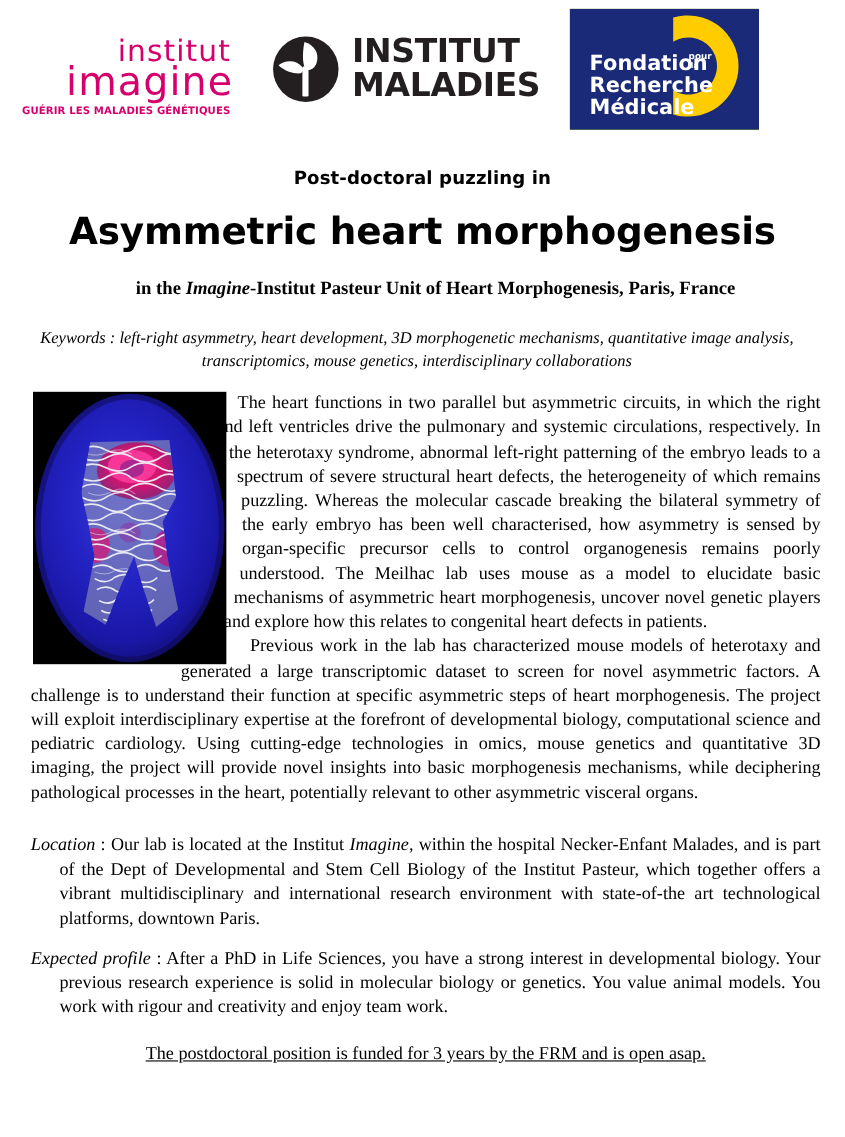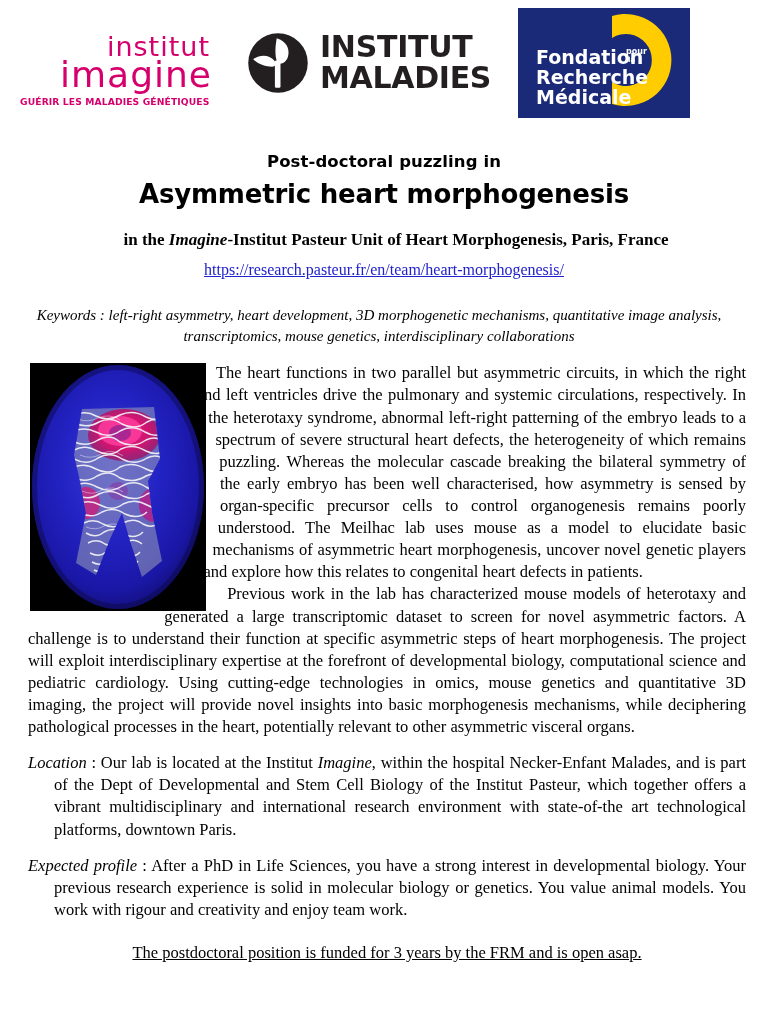--- a/index.html
+++ b/index.html
@@ -96,22 +96,22 @@
   .title-block { text-align: center; margin-top: 24px; }
   .t-line1 {
     font-family: "DejaVu Sans", sans-serif;
     font-weight: 700;
     font-size: 16.5px;
     letter-spacing: 0.1px;
   }
   .t-line2 {
     font-family: "DejaVu Sans", sans-serif;
     font-weight: 700;
-    font-size: 26px;
-    margin-top: 8px;
+    font-size: 34px;
+    margin-top: 20px;
     letter-spacing: -0.2px;
   }
   .t-line3 {
     font-family: "Liberation Serif", serif;
     font-weight: 700;
     font-size: 17px;
     margin-top: 21px;
     padding-left: 24px;
   }
   .t-line3 em { font-style: italic; }
@@ -128,21 +128,21 @@
     font-family: "Liberation Serif", serif;
     font-style: italic;
     font-size: 15px;
     line-height: 1.38;
     text-align: center;
     margin: 26px 38px 0 28px;
   }
 
   
   .body-wrap {
-    margin: 16px 22px 0 28px;
+    margin: 16px 22px 12px 28px;
   }
   .embryo-float {
     float: left;
     width: 176px;
     height: 248px;
     margin: 1px 14px 6px 2px;
     shape-outside: ellipse(50% 50%);
   }
   .embryo-svg { width: 176px; height: 248px; display: block; }
 
@@ -218,23 +218,20 @@
       <text x="108" y="46" font-family="DejaVu Sans, sans-serif" font-size="8" font-weight="700" fill="#ffffff">pour</text>
       <text x="110" y="54" font-family="DejaVu Sans, sans-serif" font-size="7" font-weight="700" fill="#ffffff">la</text>
     </svg>
   </div>
 </div>
 
 <div class="title-block">
   <div class="t-line1">Post-doctoral puzzling in</div>
   <div class="t-line2">Asymmetric heart morphogenesis</div>
   <div class="t-line3"><span>in the </span><em>Imagine</em><span>-Institut Pasteur Unit of Heart Morphogenesis, Paris, France</span></div>
-  <div class="t-link-wrap">
-    <a class="t-link" href="#">https://research.pasteur.fr/en/team/heart-morphogenesis/</a>
-  </div>
 </div>
 
 <div class="keywords">Keywords : left-right asymmetry, heart development, 3D morphogenetic mechanisms, quantitative image analysis, transcriptomics, mouse genetics, interdisciplinary collaborations</div>
 
 <div class="body-wrap">
 
   <span class="embryo-float">
     <svg class="embryo-svg" viewBox="0 0 176 248" xmlns="http://www.w3.org/2000/svg">
       <defs>
         <radialGradient id="bgGrad" cx="46%" cy="42%" r="62%">

